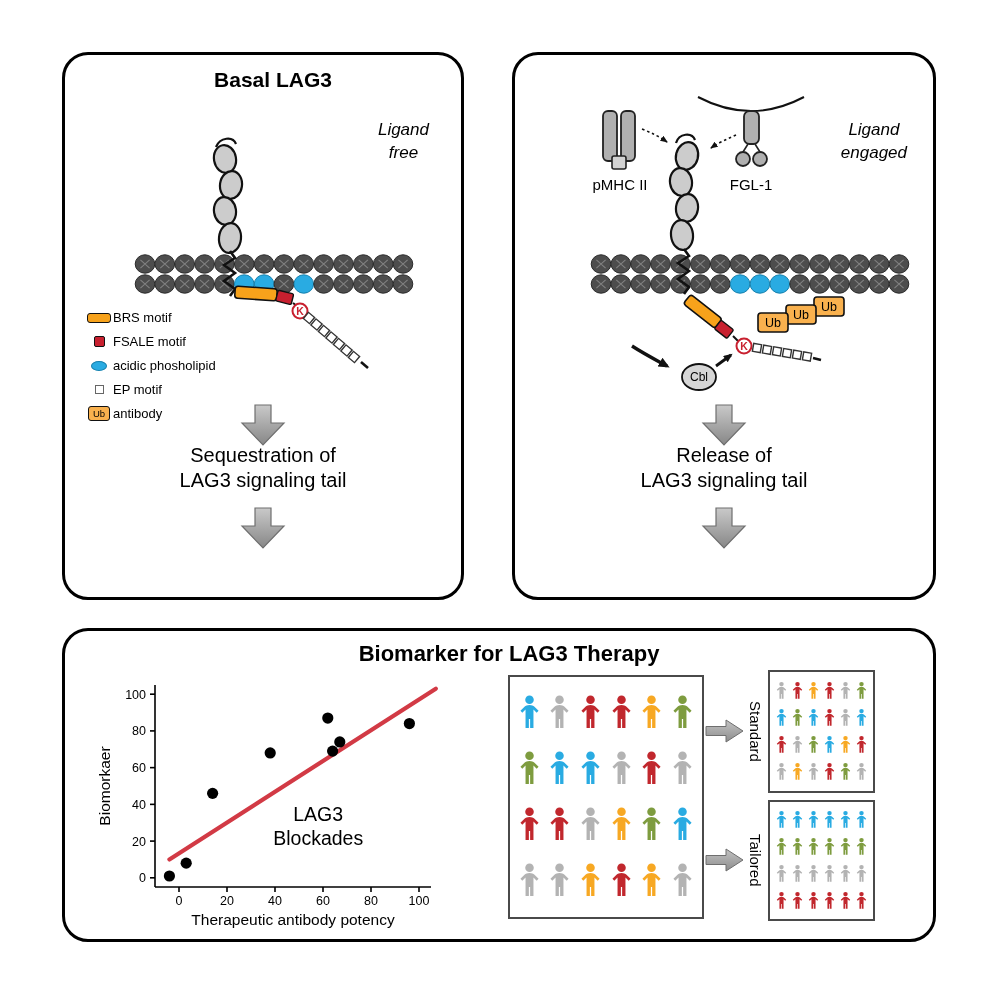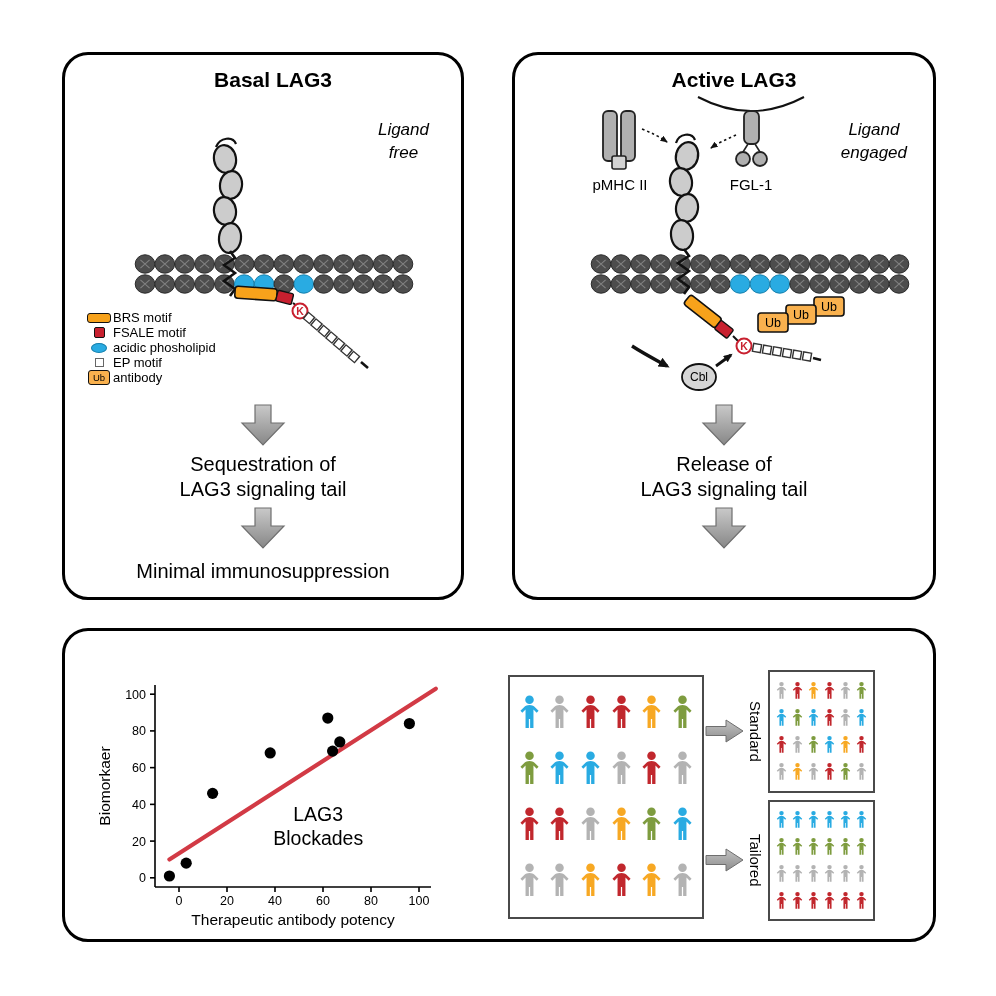--- a/index.html
+++ b/index.html
@@ -29,36 +29,36 @@
   .ktext  { font-size:10.5px; font-weight:bold; fill:#C8202F; text-anchor:middle; }
   .ep-chain rect { fill:#fff; stroke:#333; stroke-width:1.4; }
   .mhc    { fill:#b0b0b0; stroke:#222; stroke-width:1.8; }
   .mhc-p  { fill:#d2d2d2; stroke:#222; stroke-width:1.6; }
   .dotted { fill:none; stroke:#111; stroke-width:1.6; stroke-dasharray:2.5 2.8; }
   .ub-tag rect { fill:#F9B14E; stroke:#111; stroke-width:1.6; }
   .ub-tag text { font-size:12.5px; text-anchor:middle; fill:#000; }
   .dlabel { font-size:15px; text-anchor:middle; fill:#000; }
   .cbl-text { font-size:12px; text-anchor:middle; fill:#000; }
 
-  .legend { position:absolute; left:20px; top:255px; display:flex; flex-direction:column; }
+  .legend { position:absolute; left:20px; top:255px; display:flex; flex-direction:column; gap:9px; }
   .legend-row { display:flex; align-items:center; height:15px; }
   .sw-wrap { width:28px; display:flex; justify-content:center; align-items:center; flex:none; }
   .legend-label { font-size:13px; }
   .sw-brs   { width:24px; height:10px; background:#F7A21B; border:1.5px solid #111; border-radius:3px; }
   .sw-fsale { width:11px; height:11px; background:#C8202F; border:1.5px solid #111; border-radius:2px; }
   .sw-lipid { width:16px; height:10px; background:#29ABE2; border:1px solid #1580ad; border-radius:50%; }
   .sw-ep    { width:9px;  height:9px;  background:#fff; border:1.5px solid #666; }
   .sw-ub    { width:22px; height:15px; background:#F9B14E; border:1.5px solid #111; border-radius:3px;
               font-size:9.5px; display:flex; align-items:center; justify-content:center; }
 
   .down-arrow { position:absolute; left:50%; transform:translateX(-50%); }
   .arrow-slot-1 { top:349px; }
   .arrow-slot-2 { top:452px; }
   .outcome { position:absolute; left:0; right:0; text-align:center; font-size:20px; line-height:1.25; white-space:pre-line; }
-  .outcome-1 { top:397px; }
+  .outcome-1 { top:388px; }
   .outcome-2 { top:504px; }
 
   #tcr-label { position:absolute; left:44px; top:250px; width:104px; text-align:center; font-size:17px; line-height:1.3; white-space:pre-line; }
 
   #chart-svg { position:absolute; left:26px; top:42px; }
   .axis { stroke:#000; stroke-width:1.6; }
   .tick { font-size:12.5px; fill:#000; }
   .axis-label { font-size:15.5px; fill:#000; }
   .chart-ann { font-size:19.5px; fill:#000; }
 
@@ -225,25 +225,23 @@
     </div>
 
     <svg class="down-arrow arrow-slot-1" width="46" height="42" viewBox="0 0 46 42">
       <path d="M15,1 h16 v18 h13 L23,41 L2,19 h13 Z" fill="url(#argrad-v)" stroke="#6f6f6f" stroke-width="1.2"></path>
     </svg>
     <div class="outcome outcome-1">Sequestration of
 LAG3 signaling tail</div>
     <svg class="down-arrow arrow-slot-2" width="46" height="42" viewBox="0 0 46 42">
       <path d="M15,1 h16 v18 h13 L23,41 L2,19 h13 Z" fill="url(#argrad-v)" stroke="#6f6f6f" stroke-width="1.2"></path>
     </svg>
-    <div class="outcome outcome-2">Minimal immunosuppression</div>
   </section>
 
   <section class="panel" id="panel-active">
-    <h2 class="panel-title">Active LAG3</h2>
     <div class="ligand-state">Ligand
 engaged</div>
 
     <svg class="diagram-svg" width="424" height="548" viewBox="0 0 424 548">
       <g id="membrane-active">
           <ellipse cx="86" cy="209" rx="9.8" ry="9.2" fill="#4d4d4d" stroke="#2b2b2b" stroke-width="1"></ellipse>
           <path d="M81.4,204.8 L90.6,213.2 M90.6,204.8 L81.4,213.2" stroke="#818181" stroke-width="1.1"></path>
           <ellipse cx="105.86666666666667" cy="209" rx="9.8" ry="9.2" fill="#4d4d4d" stroke="#2b2b2b" stroke-width="1"></ellipse>
           <path d="M101.26666666666668,204.8 L110.46666666666667,213.2 M110.46666666666667,204.8 L101.26666666666668,213.2" stroke="#818181" stroke-width="1.1"></path>
           <ellipse cx="125.73333333333333" cy="209" rx="9.8" ry="9.2" fill="#4d4d4d" stroke="#2b2b2b" stroke-width="1"></ellipse>
@@ -369,20 +367,21 @@
       <path d="M15,1 h16 v18 h13 L23,41 L2,19 h13 Z" fill="url(#argrad-v)" stroke="#6f6f6f" stroke-width="1.2"></path>
     </svg>
     <div class="outcome outcome-1">Release of
 LAG3 signaling tail</div>
     <svg class="down-arrow arrow-slot-2" width="46" height="42" viewBox="0 0 46 42">
       <path d="M15,1 h16 v18 h13 L23,41 L2,19 h13 Z" fill="url(#argrad-v)" stroke="#6f6f6f" stroke-width="1.2"></path>
     </svg>
   </section>
 
   <section class="panel" id="panel-biomarker">
+    <h2 class="panel-title">Biomarker for LAG3 Therapy</h2>
 
     <svg id="chart-svg" width="354" height="258" viewBox="0 0 354 258">
         <line x1="64" y1="12" x2="64" y2="214" class="axis"></line>
         <line x1="64" y1="214" x2="340" y2="214" class="axis"></line>
         <line x1="88" y1="214" x2="88" y2="219" class="axis"></line>
         <text class="tick" x="88" y="232" text-anchor="middle">0</text>
         <line x1="136" y1="214" x2="136" y2="219" class="axis"></line>
         <text class="tick" x="136" y="232" text-anchor="middle">20</text>
         <line x1="184" y1="214" x2="184" y2="219" class="axis"></line>
         <text class="tick" x="184" y="232" text-anchor="middle">40</text>

